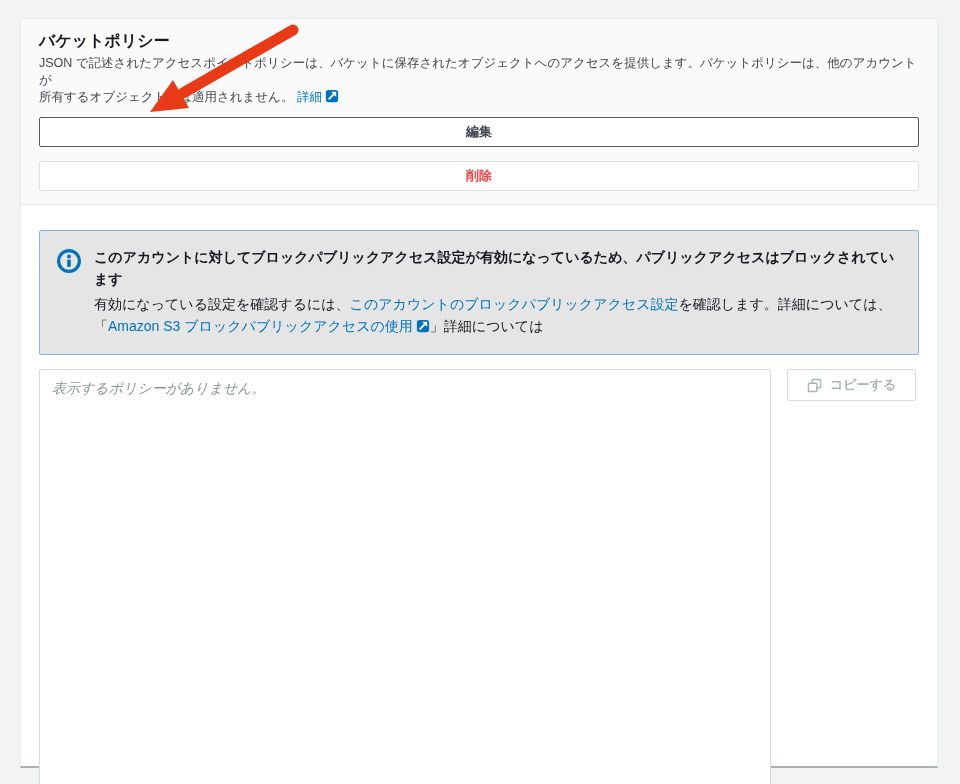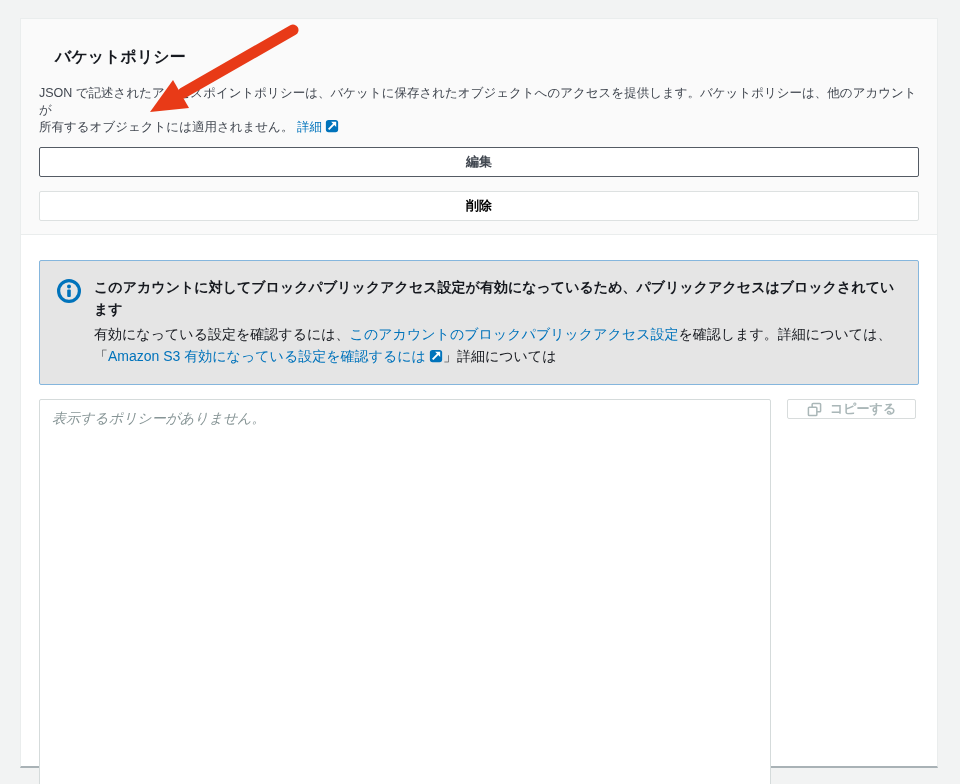--- a/index.html
+++ b/index.html
@@ -19,21 +19,21 @@
     border-bottom: 2px solid #a9b2b6;
     box-sizing: border-box;
   }
   
   .card-header {
     background: #fafafa;
     border-bottom: 1px solid #eaeded;
     padding: 10px 18px 13px 18px;
   }
   .card-title {
-    margin: 16px;
+    margin: 0;
     font-size: 16px;
     line-height: 24px;
     font-weight: 700;
     color: #16191f;
   }
   .card-desc {
     margin-top: 2px;
     font-size: 12.5px;
     line-height: 17px;
     color: #414750;
@@ -58,21 +58,21 @@
     padding: 5px 21px;
     line-height: 18px;
     cursor: pointer;
   }
   .btn-edit {
     border: 1px solid #545b64;
     color: #414750;
   }
   .btn-disabled {
     border: 1px solid #dde1e1;
-    color: #000000;
+    color: #ef4444;
     cursor: default;
   }
   
   .card-body { padding: 25px 18px 30px 18px; }
   .alert {
     display: flex;
     align-items: flex-start;
     background: #e5e5e5;
     border: 1px solid #85b6dd;
     border-radius: 2px;
@@ -107,21 +107,21 @@
   }
   .resize-grip {
     position: absolute;
     right: 2px; bottom: 2px;
     cursor: nwse-resize;
   }
   .btn-copy {
     display: flex;
     align-items: center;
     gap: 8px;
-    height: 20px;
+    height: 32px;
     padding: 0 19px;
     box-sizing: border-box;
     background: #ffffff;
     border: 1px solid #d8dcdc;
     border-radius: 2px;
     font-family: inherit;
     font-size: 13px;
     font-weight: 700;
     color: #aab7b8;
     cursor: default;
@@ -159,21 +159,21 @@
     <div class="alert">
       <span class="alert-icon">
         <svg width="26" height="26" viewBox="0 0 26 26">
           <circle cx="13" cy="13" r="10.4" fill="none" stroke="#0073bb" stroke-width="3.2"></circle>
           <circle cx="13" cy="8.6" r="2" fill="#0073bb"></circle>
           <rect x="11.2" y="11.4" width="3.6" height="7.6" rx="1" fill="#0073bb"></rect>
         </svg>
       </span>
       <div class="alert-content">
         <div class="alert-title">このアカウントに対してブロックパブリックアクセス設定が有効になっているため、パブリックアクセスはブロックされています</div>
-        <div class="alert-body"><span>有効になっている設定を確認するには、</span><a class="link">このアカウントのブロックパブリックアクセス設定</a><span>を確認します。詳細については、「</span><a class="link">Amazon S3 有効になっている設定を確認するには</a><span class="ext-icon"><svg width="14" height="14" viewBox="0 0 16 16">
+        <div class="alert-body"><span>有効になっている設定を確認するには、</span><a class="link">このアカウントのブロックパブリックアクセス設定</a><span>を確認します。詳細については、「</span><a class="link">Amazon S3 ブロックパブリックアクセスの使用</a><span class="ext-icon"><svg width="14" height="14" viewBox="0 0 16 16">
                 <rect x="1" y="1" width="14" height="14" rx="3" fill="#0073bb"></rect>
                 <polygon points="7,3.2 12.8,3.2 12.8,9" fill="#ffffff"></polygon>
                 <line x1="4.2" y1="11.8" x2="11" y2="5" stroke="#ffffff" stroke-width="2.2"></line>
               </svg></span><span>」詳細については</span></div>
       </div>
     </div>
 
     <div class="policy-row">
       <div class="policy-box">
         <div class="policy-placeholder">表示するポリシーがありません。</div>

